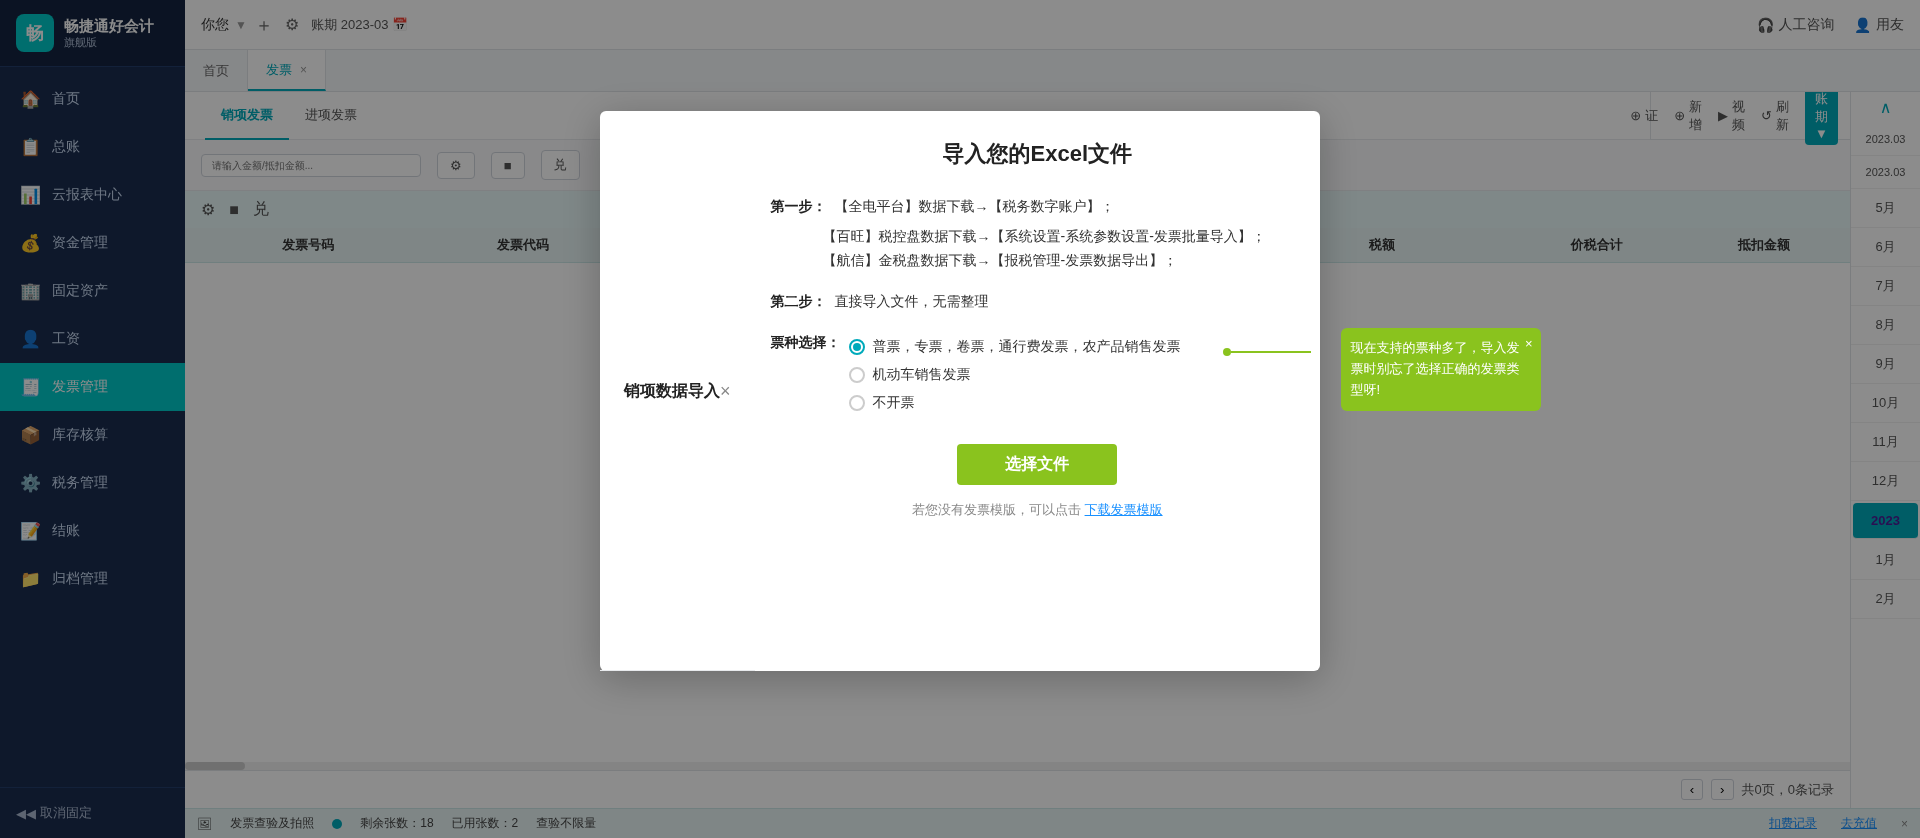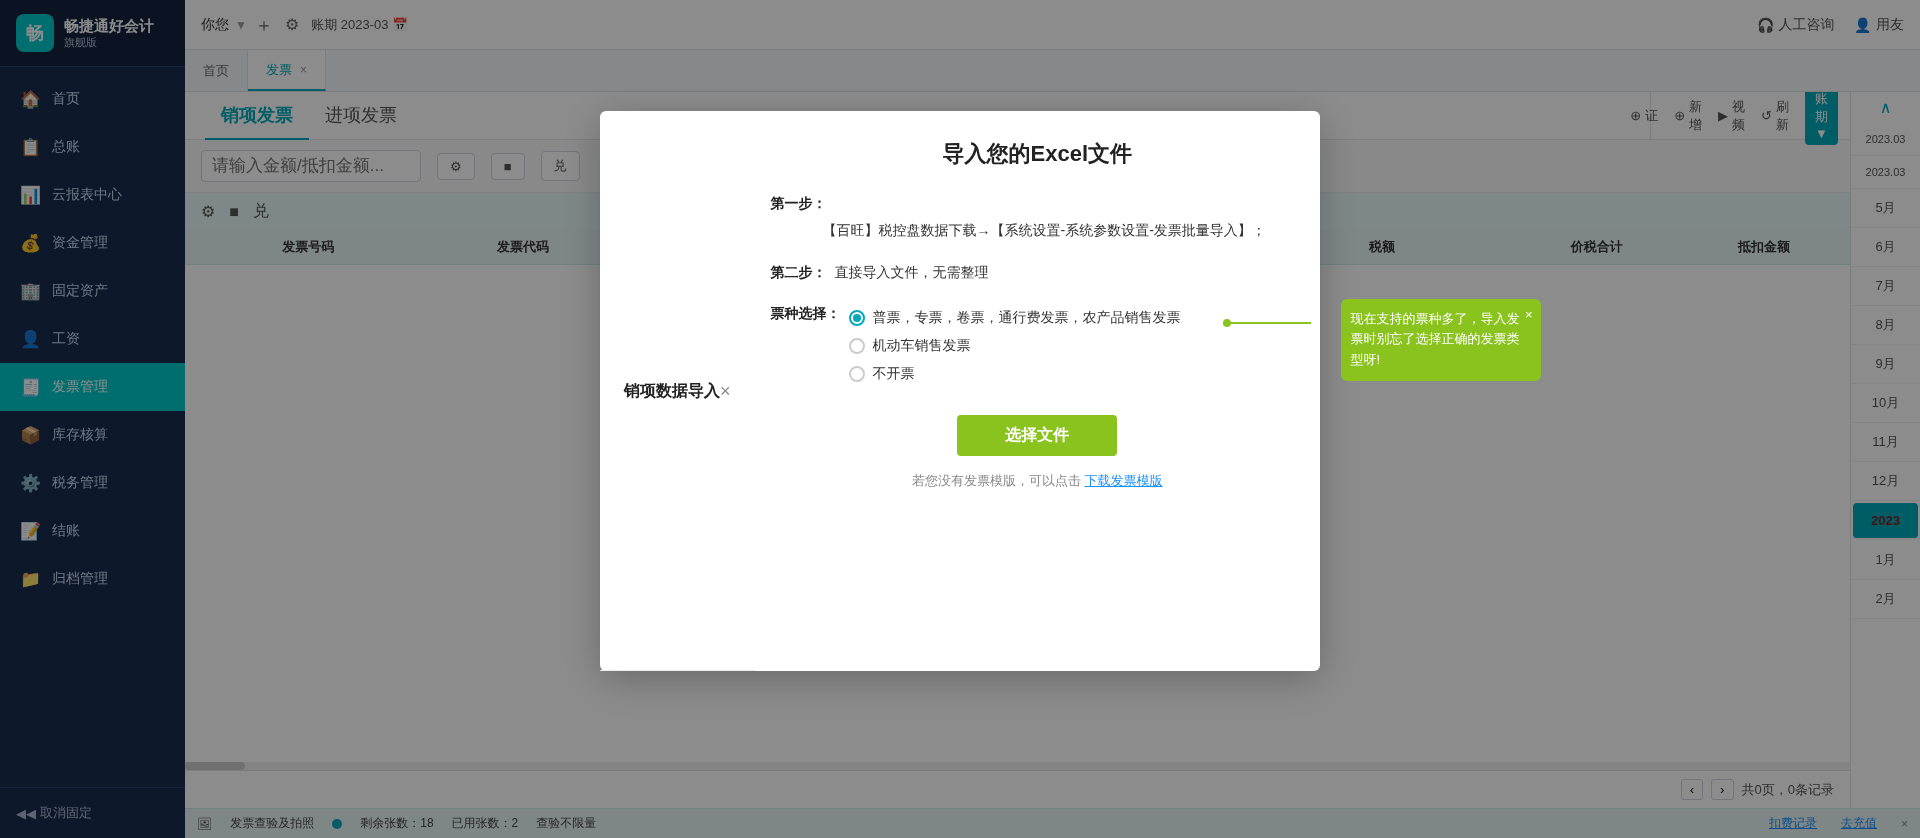--- a/index.html
+++ b/index.html
@@ -66,32 +66,32 @@
       background: #fff; overflow: hidden;
     }
 
     
     .sub-tabs {
       display: flex; align-items: center; padding: 0 20px; height: 48px;
       border-bottom: 1px solid #e8eaed; background: #fff;
     }
     .sub-tab {
       padding: 0 16px; height: 48px; display: flex; align-items: center;
-      cursor: pointer; color: #555; font-size: 18px; border-bottom: 2px solid transparent;
+      cursor: pointer; color: #555; font-size: 13px; border-bottom: 2px solid transparent;
     }
     .sub-tab.active { color: #00aabb; border-bottom: 2px solid #00aabb; font-weight: bold; }
 
     
     .toolbar {
       display: flex; align-items: center; padding: 10px 16px; gap: 16px;
       border-bottom: 1px solid #e8eaed; background: #f9fafb;
     }
     .toolbar-search {
       border: 1px solid #d0d5dd; border-radius: 4px; padding: 5px 10px;
-      font-size: 17px; color: #aaa; width: 220px; outline: none;
+      font-size: 10px; color: #aaa; width: 220px; outline: none;
     }
     .toolbar-btn {
       display: flex; align-items: center; gap: 4px; padding: 5px 12px;
       border: 1px solid #d0d5dd; border-radius: 4px; background: #fff;
       cursor: pointer; font-size: 13px; color: #555;
     }
 
     
     .action-bar {
       display: flex; align-items: center; padding: 8px 16px; gap: 14px;
@@ -117,21 +117,21 @@
     }
     .period-nav-btn {
       display: flex; align-items: center; justify-content: center;
       padding: 6px; color: #00aabb; cursor: pointer; font-size: 16px;
     }
     .period-item {
       display: flex; align-items: center; justify-content: center;
       padding: 10px 4px; font-size: 13px; color: #555; cursor: pointer;
       border-bottom: 1px solid #f0f0f0;
     }
-    .period-item.current { background: #00aabb; color: #7f1d1d; font-weight: bold; border-radius: 4px; margin: 2px; }
+    .period-item.current { background: #00aabb; color: #4c1d95; font-weight: bold; border-radius: 4px; margin: 2px; }
 
     
     .right-toolbar {
       position: fixed; right: 70px; top: 92px; width: 200px;
       background: #fff; border-left: 1px solid #e0e4e8; border-bottom: 1px solid #e0e4e8;
       display: flex; flex-direction: row; align-items: center; justify-content: flex-end;
       padding: 8px 12px; gap: 16px; height: 48px;
     }
     .right-toolbar-btn {
       display: flex; align-items: center; gap: 4px; cursor: pointer; font-size: 13px; color: #555;
@@ -424,23 +424,27 @@
   <div class="modal-header">
     <span class="modal-title">销项数据导入</span>
     <span class="modal-close">×</span>
   </div>
   <div class="modal-body">
     <div class="modal-main-title">导入您的Excel文件</div>
 
     <div class="modal-step">
       <div class="step-row">
         <span class="step-label">第一步：</span>
+        <span class="step-content">【全电平台】数据下载→【税务数字账户】；</span>
       </div>
       <div class="step-indent">
         <span class="step-content">【百旺】税控盘数据下载→【系统设置-系统参数设置-发票批量导入】；</span>
+      </div>
+      <div class="step-indent">
+        <span class="step-content">【航信】金税盘数据下载→【报税管理-发票数据导出】；</span>
       </div>
     </div>
 
     <div class="modal-step">
       <div class="step-row">
         <span class="step-label">第二步：</span>
         <span class="step-content">直接导入文件，无需整理</span>
       </div>
     </div>
 

